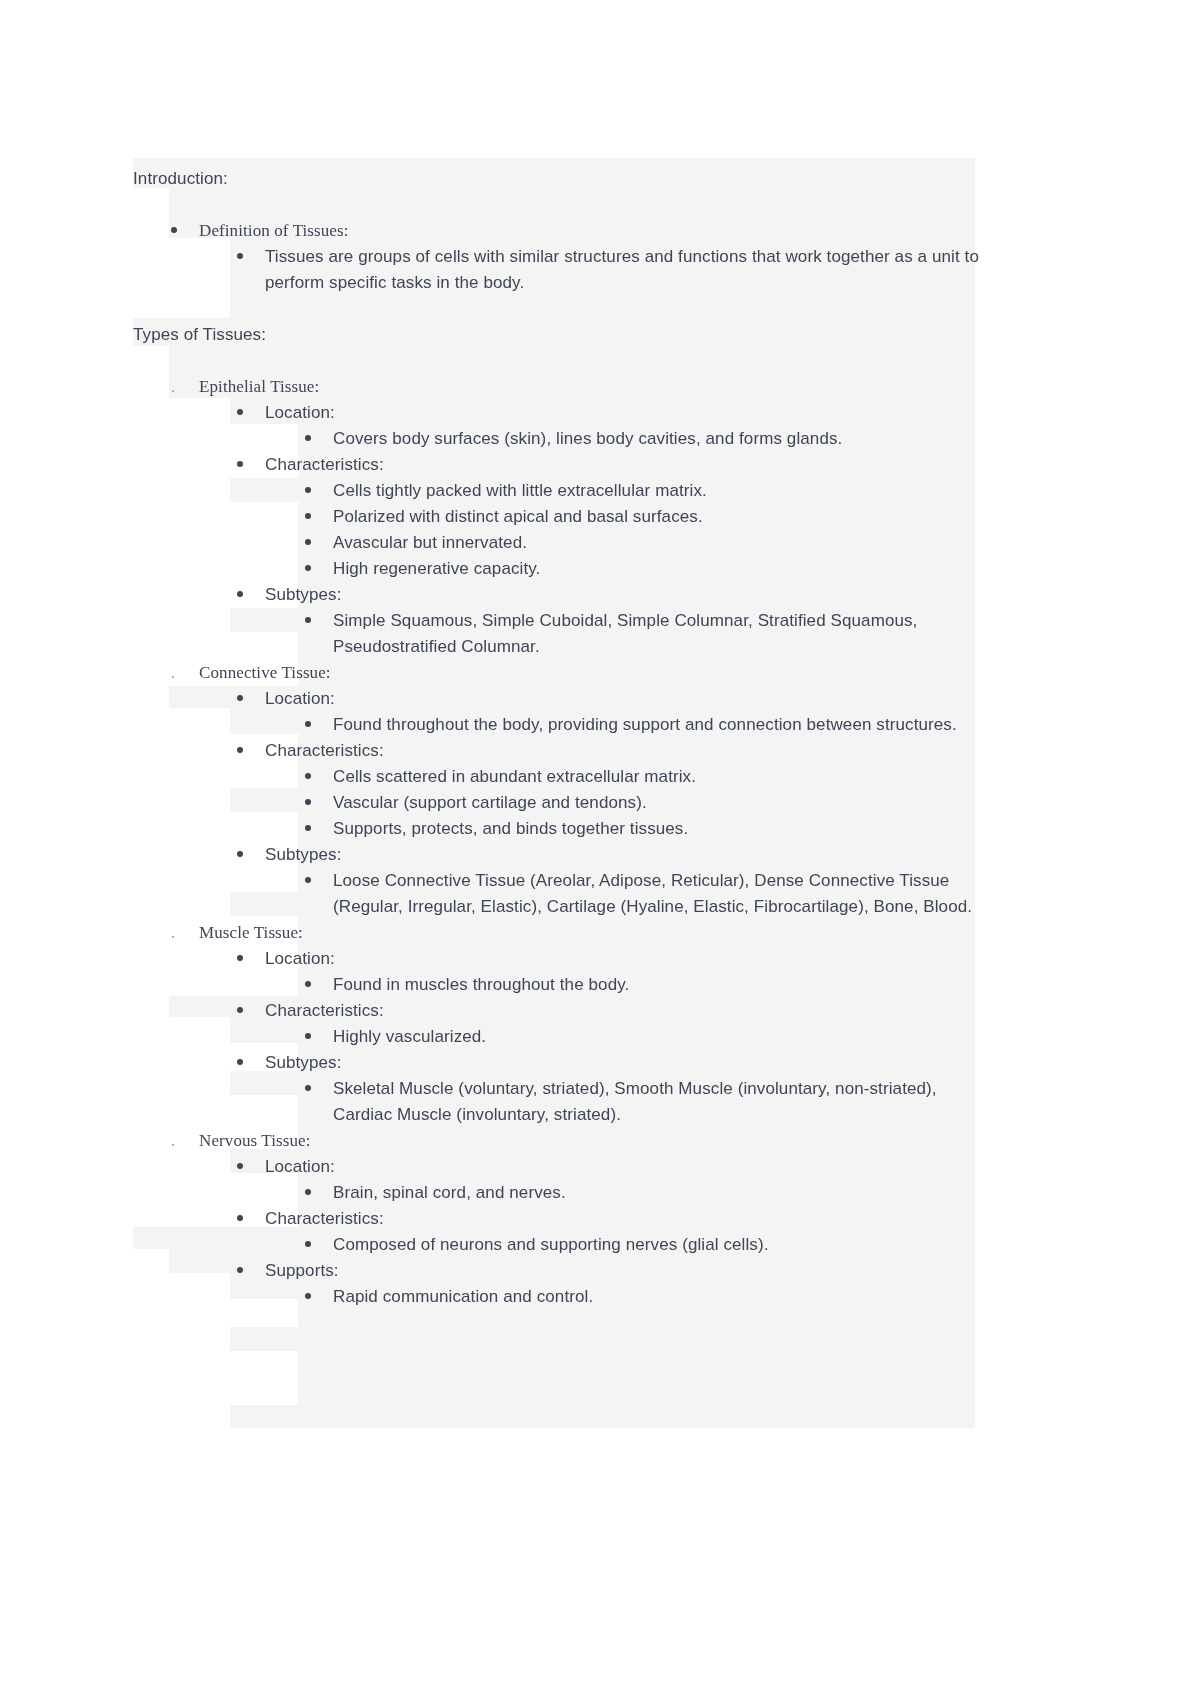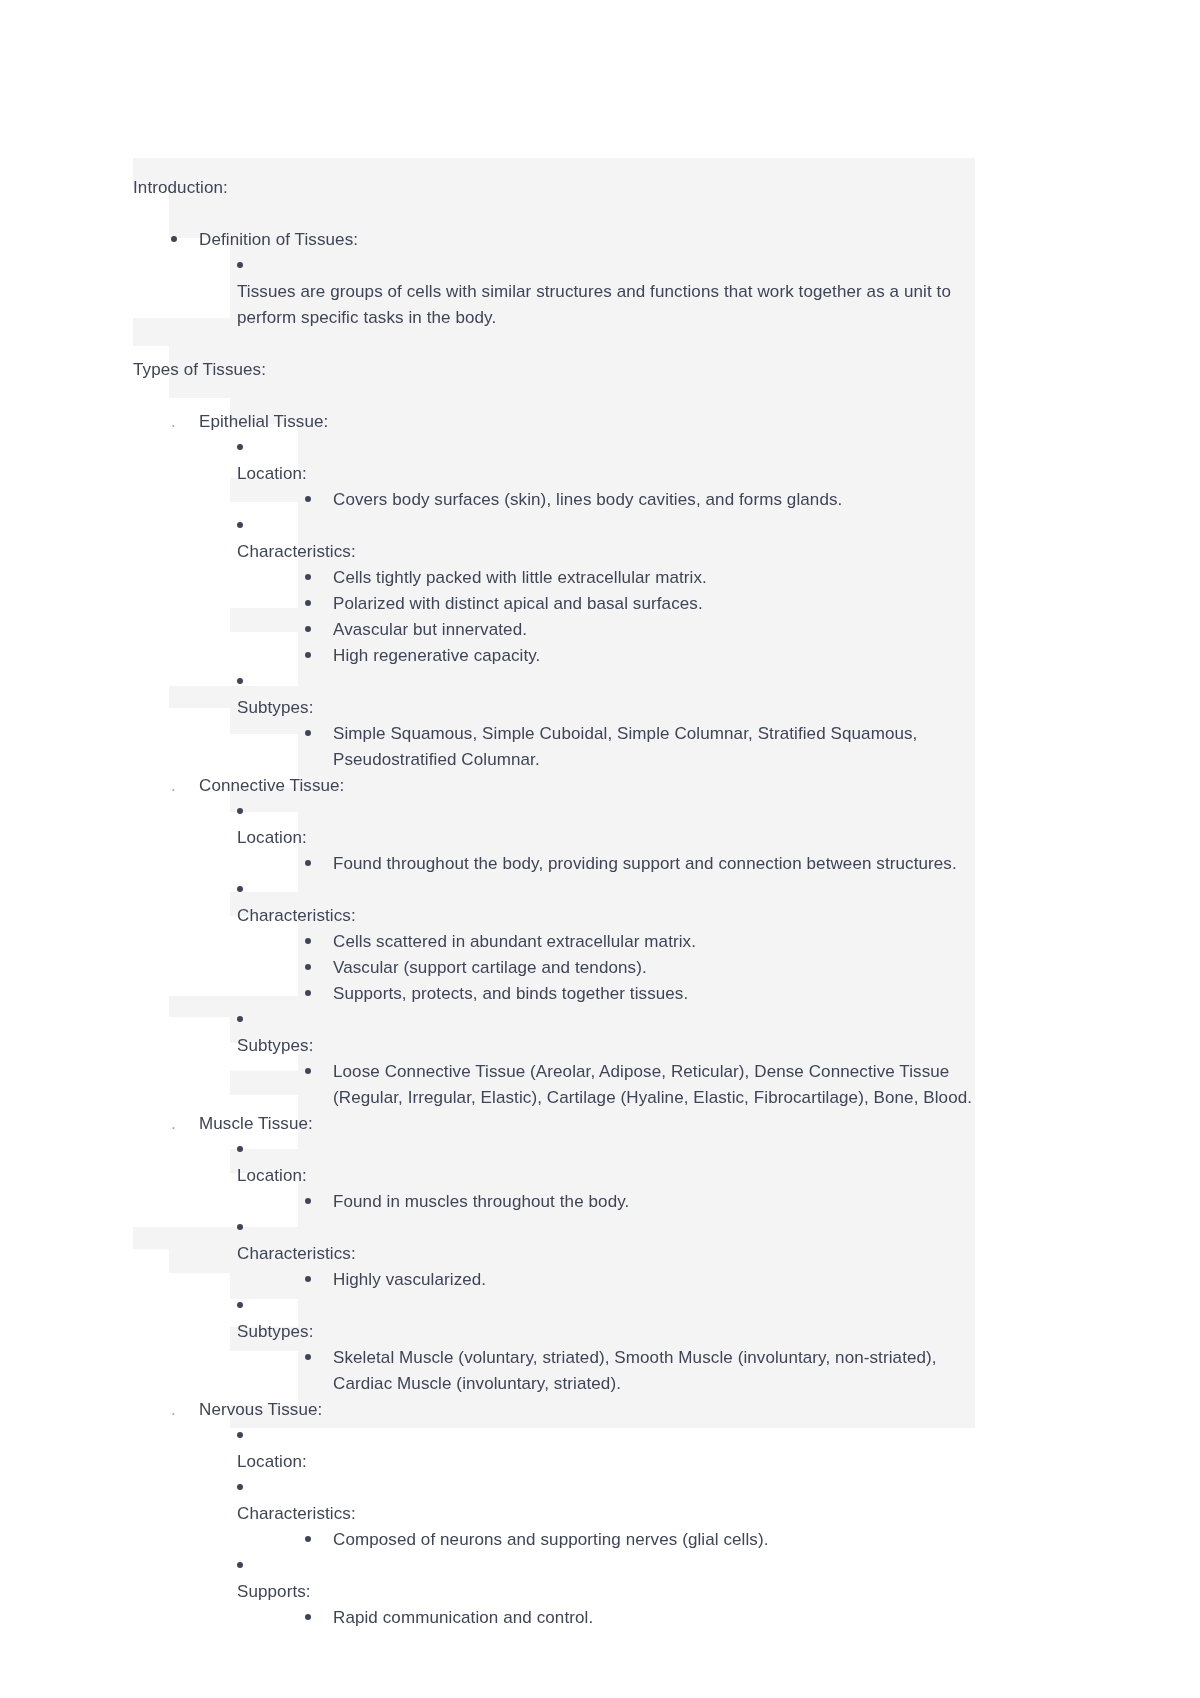--- a/index.html
+++ b/index.html
@@ -18,34 +18,34 @@
     left:133px;top:158px;
     width:842px;height:1270px;
     background:#f4f4f5;
   }
 
   
   .notch{position:absolute;background:#ffffff;}
 
   .doc{
     position:absolute;
-    left:133px;top:175px;
+    left:133px;top:166px;
     width:860px;
     color:#3d4556;
     font-size:17px;
     line-height:26px;
     letter-spacing:0.1px;
   }
 
   .line{position:relative;white-space:pre-wrap;}
 
   
   .lv0{margin-left:0px;}
-  .lv1{margin-left:38px;}
-  .lv2{margin-left:104px;flex-direction:column;}
+  .lv1{margin-left:38px;font-family:Liberation Serif, serif;}
+  .lv2{margin-left:104px;}
   .lv3{margin-left:172px;}
 
   .row{display:flex;align-items:flex-start;}
   .bullet{
     flex:0 0 auto;
     width:28px;
     color:#3d4556;
     font-size:15px;
     line-height:26px;
     text-align:left;
@@ -240,20 +240,24 @@
 
     <div class="row lv1">
       <span class="dotmark">.</span>
       <span class="txt">Nervous Tissue:</span>
     </div>
 
     <div class="row lv2">
       <span class="bullet"><span class="glyph"></span></span>
       <span class="txt">Location:</span>
     </div>
+    <div class="row lv3">
+      <span class="bullet"><span class="glyph"></span></span>
+      <span class="txt">Brain, spinal cord, and nerves.</span>
+    </div>
 
     <div class="row lv2">
       <span class="bullet"><span class="glyph"></span></span>
       <span class="txt">Characteristics:</span>
     </div>
     <div class="row lv3">
       <span class="bullet"><span class="glyph"></span></span>
       <span class="txt">Composed of neurons and supporting nerves (glial cells).</span>
     </div>
 

